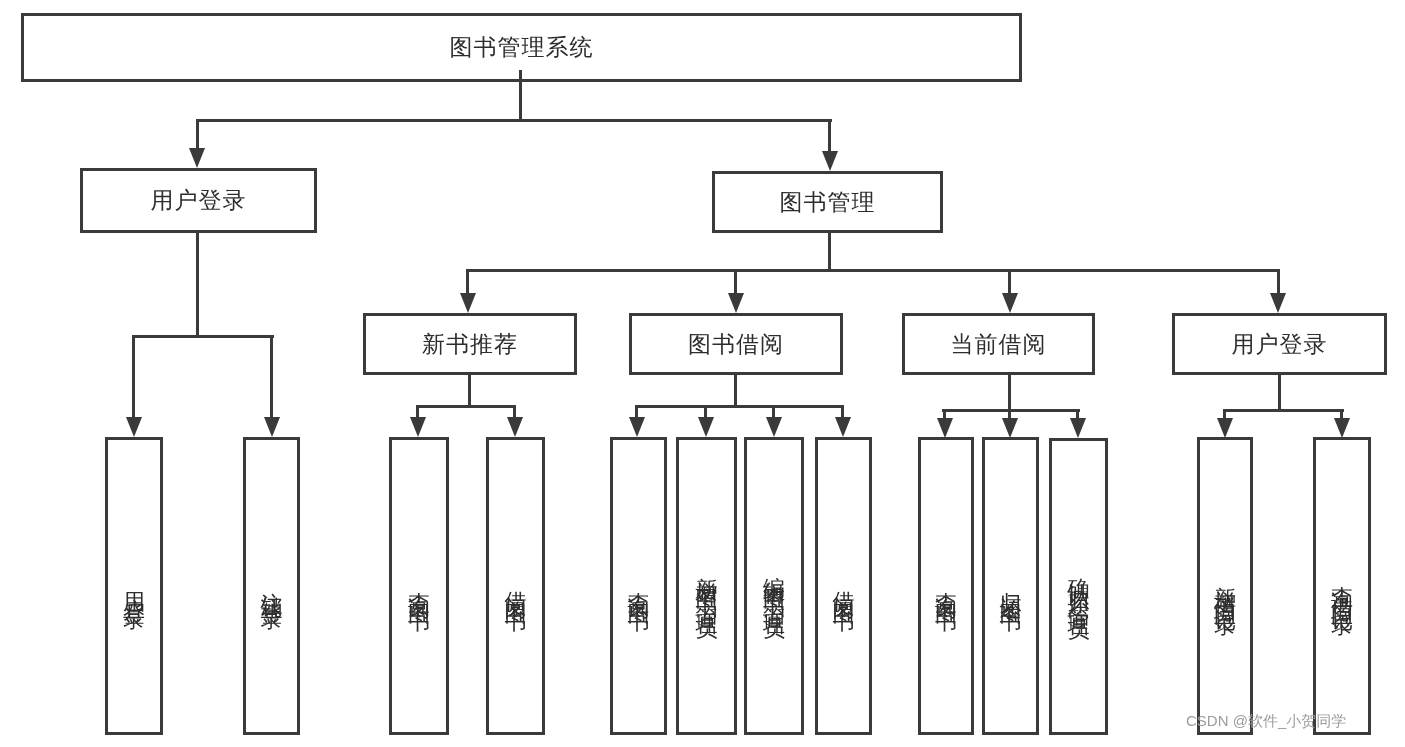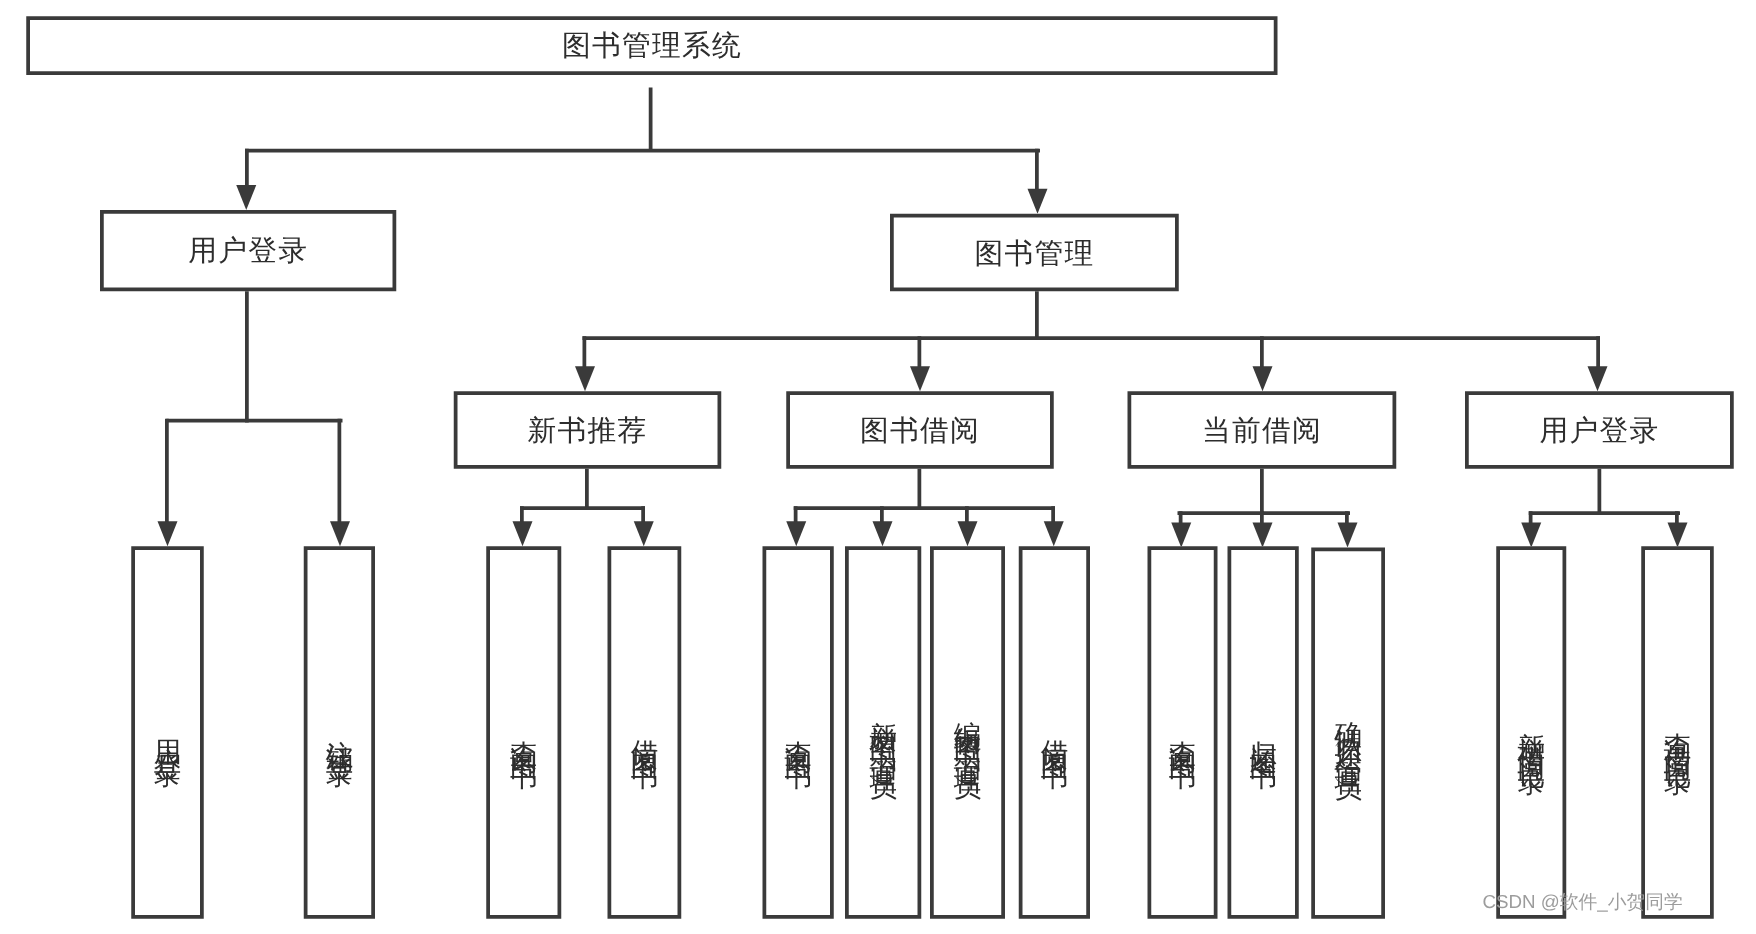--- a/index.html
+++ b/index.html
@@ -26,21 +26,21 @@
     border-top:20px solid #3a3a3a;
   }
   .wm {
     position:absolute; left:1186px; top:712px; z-index:6;
     font-size:15px; color:#9c9c9c; white-space:nowrap;
   }
 </style>
 </head>
 <body>
 
-<div class="box" style="left:21px; top:13px; width:1001px; height:47px;">
+<div class="box" style="left:21px; top:13px; width:1001px; height:69px;">
   <span class="hlabel">图书管理系统</span>
 </div>
 
 <div class="ln" style="left:519px; top:70px;  width:3px;  height:51px;"></div>
 <div class="ln" style="left:196px; top:119px; width:636px; height:3px;"></div>
 <div class="ln" style="left:196px; top:119px; width:3px;  height:31px;"></div>
 <div class="ar" style="left:189px; top:148px;"></div>
 <div class="ln" style="left:828px; top:119px; width:3px;  height:34px;"></div>
 <div class="ar" style="left:822px; top:151px;"></div>
 
@@ -68,21 +68,21 @@
 <div class="ar" style="left:1002px; top:293px;"></div>
 <div class="ln" style="left:1277px; top:269px; width:3px; height:28px;"></div>
 <div class="ar" style="left:1270px; top:293px;"></div>
 
 <div class="box" style="left:363px; top:313px; width:214px; height:62px;font-family:Liberation Mono, monospace;">
   <span class="hlabel">新书推荐</span>
 </div>
 <div class="box" style="left:629px; top:313px; width:214px; height:62px;">
   <span class="hlabel">图书借阅</span>
 </div>
-<div class="box" style="left:902px; top:313px; width:215px; height:62px;">
+<div class="box" style="left:902px; top:313px; width:193px; height:62px;">
   <span class="hlabel">当前借阅</span>
 </div>
 <div class="box" style="left:1172px; top:313px; width:215px; height:62px;">
   <span class="hlabel">用户登录</span>
 </div>
 
 <div class="ln" style="left:468px; top:375px; width:3px;   height:32px;"></div>
 <div class="ln" style="left:416px; top:405px; width:100px; height:3px;"></div>
 <div class="ln" style="left:416px; top:405px; width:3px;   height:14px;"></div>
 <div class="ar" style="left:410px; top:417px;"></div>

